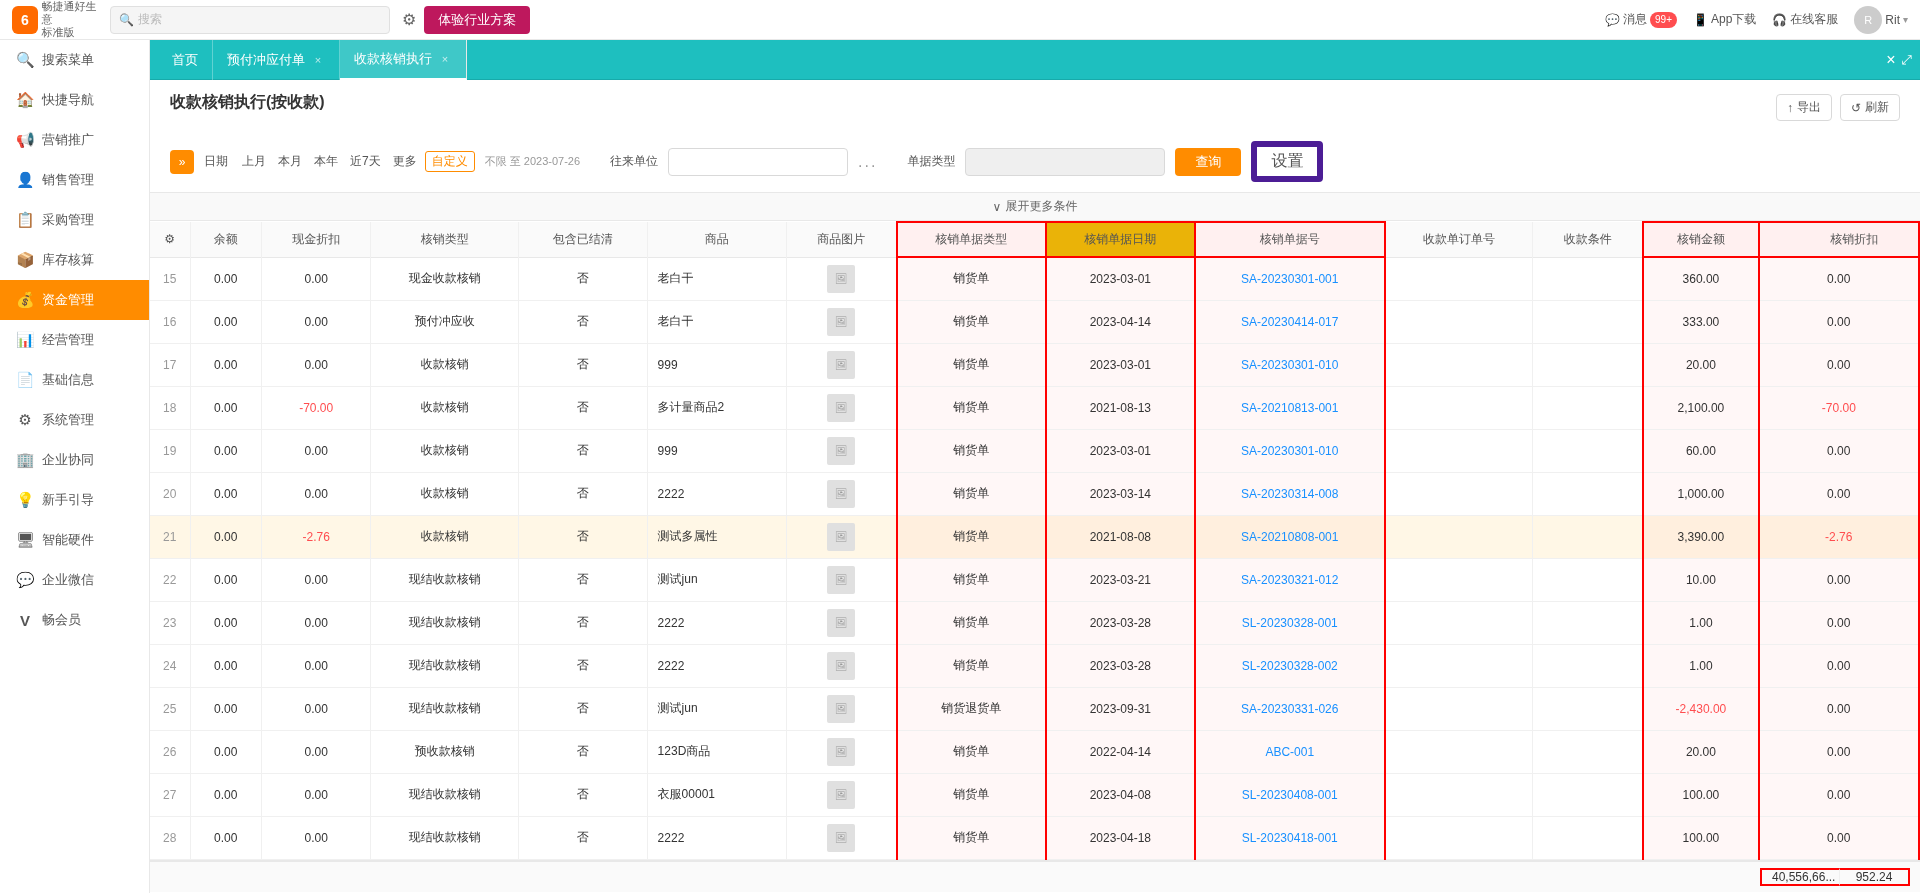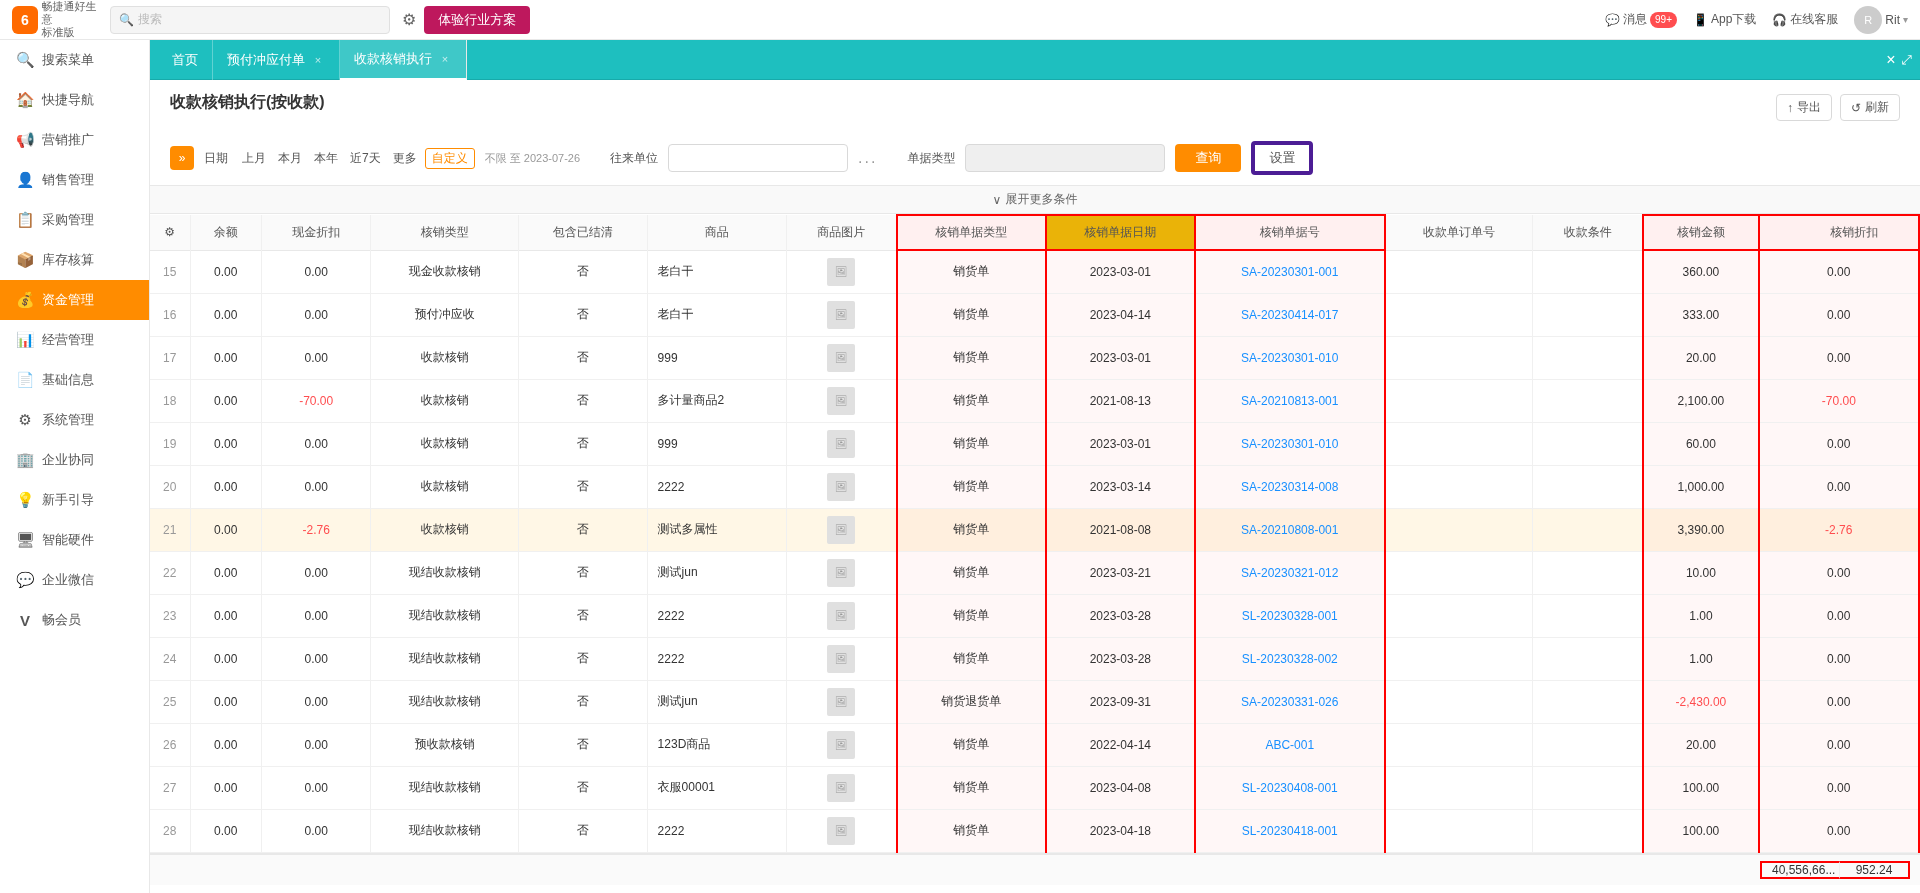--- a/index.html
+++ b/index.html
@@ -170,22 +170,22 @@
       appearance: none;
     }
     .filter-dots { color: #999; font-size: 16px; letter-spacing: 2px; }
     .btn-query {
       background: #ff8c00; color: #fff;
       border: none; border-radius: 4px;
       padding: 5px 20px; font-size: 13px; cursor: pointer;
     }
     .btn-settings {
       background: #fff; color: #555;
-      border: 4px solid #4c1d95; border-radius: 4px;
-      padding: 4px 14px; font-size: 13px; cursor: pointer;
+      border: 6px solid #4c1d95; border-radius: 4px;
+      padding: 4px 14px; font-size: 16px; cursor: pointer;
     }
     .btn-export {
       background: #fff; color: #555;
       border: 1px solid #d9d9d9; border-radius: 4px;
       padding: 4px 10px; font-size: 12px; cursor: pointer;
       display: flex; align-items: center; gap: 4px;
     }
     .btn-refresh {
       background: #fff; color: #555;
       border: 1px solid #d9d9d9; border-radius: 4px;

